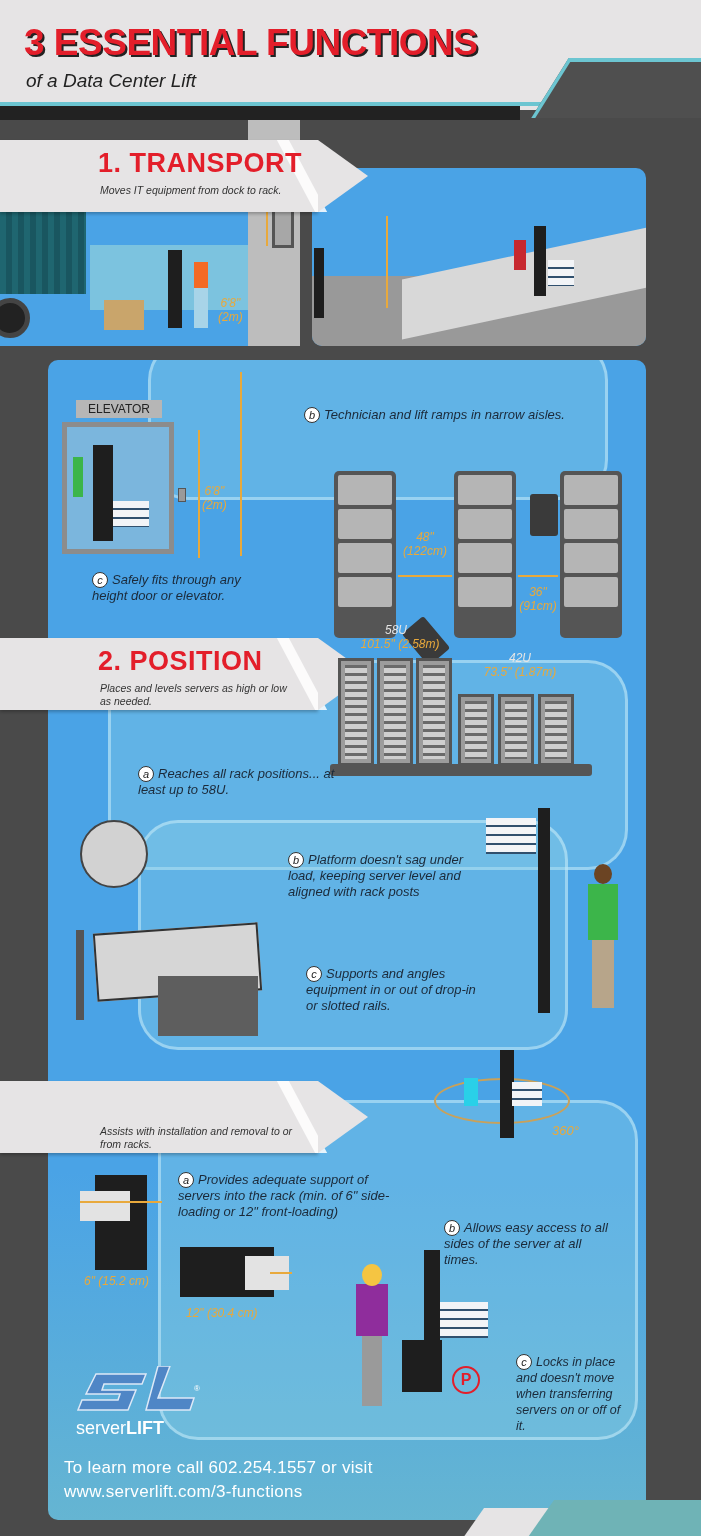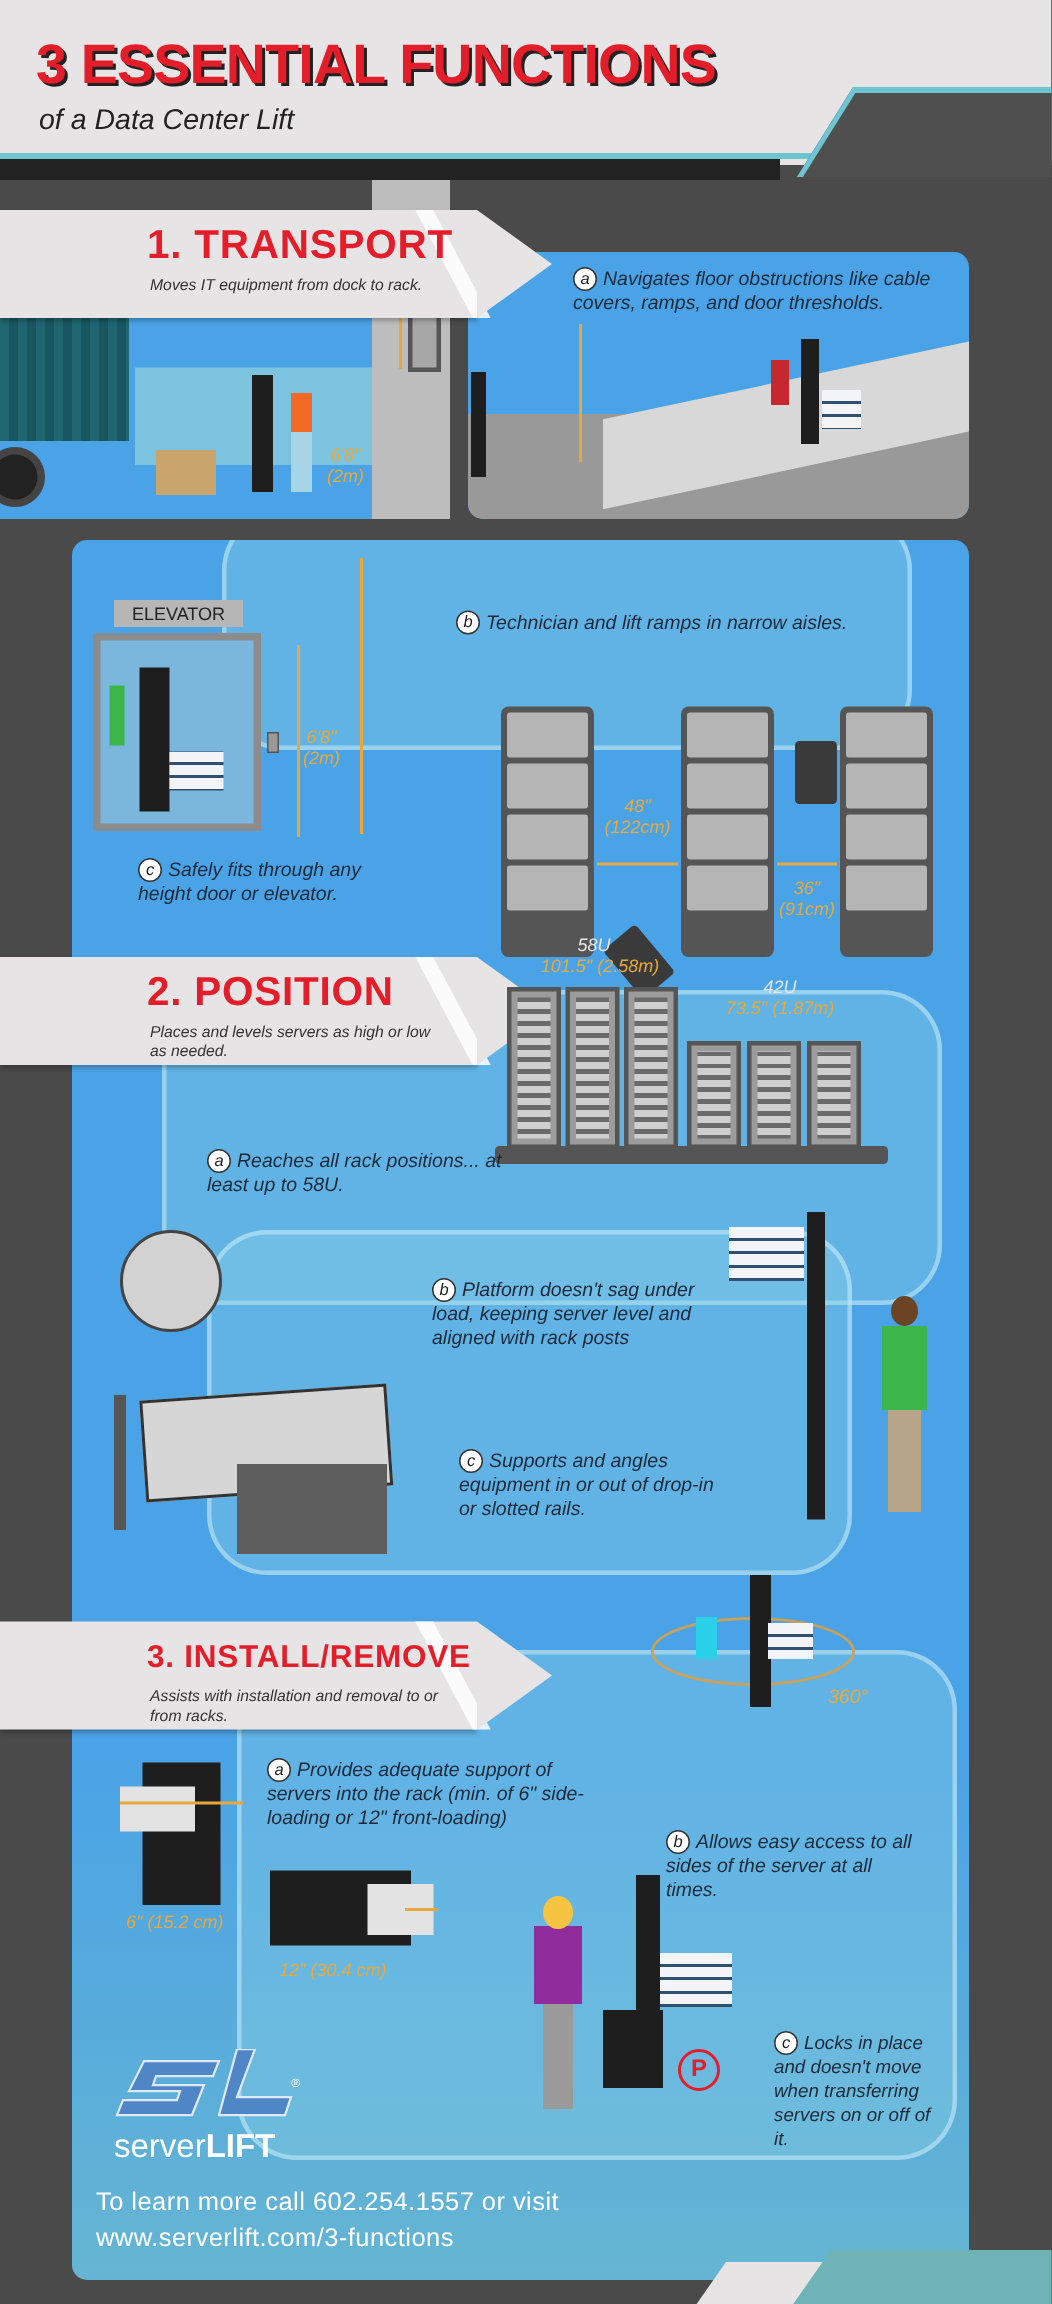--- a/index.html
+++ b/index.html
@@ -37,21 +37,21 @@
   .server-stack{position:absolute;background:repeating-linear-gradient(#f2f4f7 0 7px,#30506e 7px 9px)}
   .person-head{position:absolute;border-radius:50%}
   .rack{position:absolute;background:#9c9c9c;border:3px solid #555}
   .rack::before{content:"";position:absolute;inset:4px;background:repeating-linear-gradient(#6a6a6a 0 3px,#cfcfcf 3px 8px)}
 
   .elevator-label{position:absolute;left:76px;top:400px;width:86px;height:18px;background:#b6b6b6;font-size:12px;color:#222;text-align:center;line-height:18px}
   .elevator{position:absolute;left:62px;top:422px;width:112px;height:132px;border:5px solid #8c8c8c;background:#7bb6dd}
 
   .logo{position:absolute;left:76px;top:1366px}
   .logo-mark{width:120px;height:50px;position:relative}
-  .logo-text{font-size:22px;color:#fff;margin-top:2px}
+  .logo-text{font-size:18px;color:#fff;margin-top:2px}
   .logo-text b{font-weight:bold}
   .cta{position:absolute;left:64px;top:1456px;font-size:17px;color:#fff;line-height:24px;letter-spacing:0.3px}
 
   .footer-bar1{position:absolute;left:470px;top:1508px;width:80px;height:40px;background:#e6e4e5;transform:skewX(-35deg)}
   .footer-bar2{position:absolute;left:540px;top:1500px;width:200px;height:40px;background:#6fb3b6;transform:skewX(-35deg)}
   .truck{position:absolute;left:0;top:168px;width:86px;height:126px;background:repeating-linear-gradient(90deg,#1f6670 0 6px,#195660 6px 12px)}
   .wheel{position:absolute;border-radius:50%;background:#222;border:5px solid #444}
 </style>
 </head>
 <body>
@@ -78,21 +78,20 @@
   <div class="vline" style="left:18px;top:36px;height:90px"></div>
   <div style="position:absolute;left:24px;top:40px;width:22px;height:88px;border:3px solid #555;background:#a7a7a7"></div>
 </div>
 <div class="panel p1b">
   <div style="position:absolute;left:0;top:108px;width:334px;height:70px;background:#999"></div>
   <div style="position:absolute;left:90px;top:85px;width:250px;height:60px;background:#d8d8d8;transform:skewY(-12deg)"></div>
   <div class="lift" style="left:2px;top:80px;width:10px;height:70px"></div>
   <div class="lift" style="left:222px;top:58px;width:12px;height:70px"></div>
   <div class="server-stack" style="left:236px;top:92px;width:26px;height:26px"></div>
   <div style="position:absolute;left:202px;top:72px;width:12px;height:30px;background:#c7282e"></div>
-  <div class="note" style="left:70px;top:10px;width:260px"><span class="badge">a</span><span>Navigates floor obstructions like cable covers, ramps, and door thresholds.</span></div>
   <div class="vline" style="left:74px;top:48px;height:92px"></div>
 </div>
 
 <div class="banner" style="top:140px;width:318px">
   <div class="stripe" style="left:296px;transform:skewX(28deg)"></div>
   <div class="chev"></div>
   <h2>1. TRANSPORT</h2>
   <p>Moves IT equipment from dock to rack.</p>
 </div>
 
@@ -169,21 +168,20 @@
 <div class="note" style="left:306px;top:966px;width:170px"><span class="badge">c</span><span>Supports and angles equipment in or out of drop-in or slotted rails.</span></div>
 <div class="lift" style="left:538px;top:808px;width:12px;height:205px"></div>
 <div class="server-stack" style="left:486px;top:818px;width:50px;height:36px"></div>
 <div style="position:absolute;left:588px;top:884px;width:30px;height:56px;background:#3cb54a"></div>
 <div style="position:absolute;left:592px;top:940px;width:22px;height:68px;background:#b7a58a"></div>
 <div class="person-head" style="left:594px;top:864px;width:18px;height:20px;background:#6b4423"></div>
 
 <div class="banner" style="top:1081px;width:318px">
   <div class="stripe" style="left:296px;transform:skewX(28deg)"></div>
   <div class="chev"></div>
-  <h2 style="font-size:21px;top:12px">3. INSTALL/REMOVE</h2>
   <p>Assists with installation and removal to or from racks.</p>
 </div>
 
 <div style="position:absolute;left:434px;top:1078px;width:136px;height:46px;border:2px solid #c9a15a;border-radius:50%"></div>
 <div class="lift" style="left:500px;top:1050px;width:14px;height:88px"></div>
 <div class="server-stack" style="left:512px;top:1082px;width:30px;height:24px"></div>
 <div style="position:absolute;left:464px;top:1078px;width:14px;height:28px;background:#2ad0e8"></div>
 <div class="dim" style="left:552px;top:1124px;font-size:13px">360°</div>
 
 <div class="note" style="left:178px;top:1172px;width:220px"><span class="badge">a</span><span>Provides adequate support of servers into the rack (min. of 6" side-loading or 12" front-loading)</span></div>

